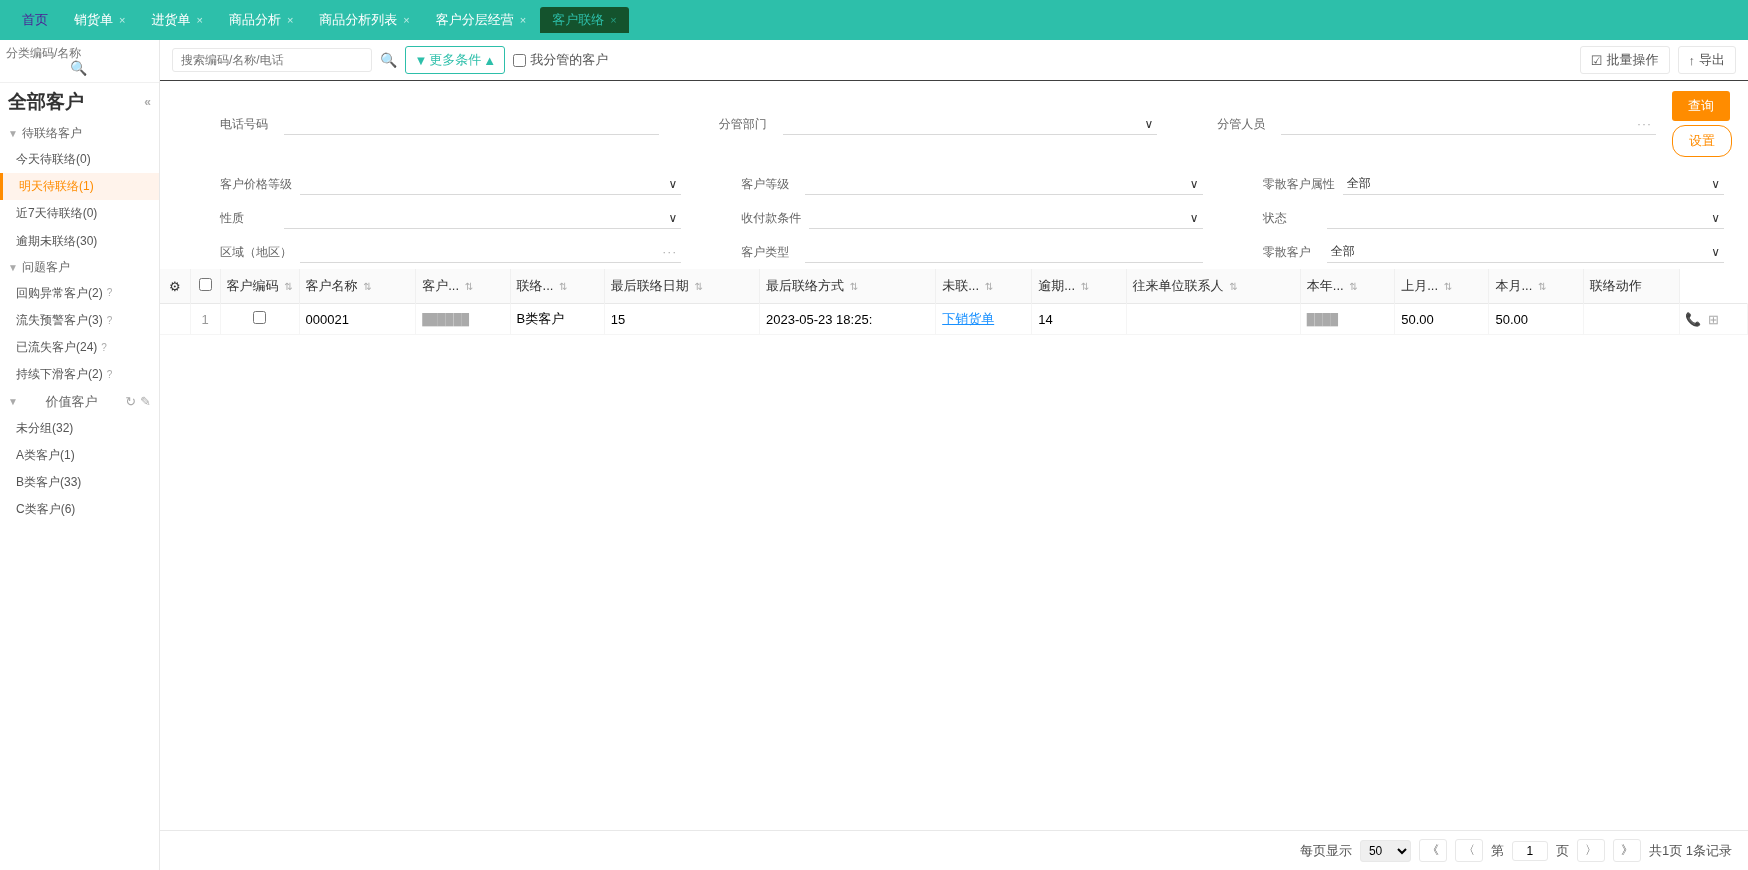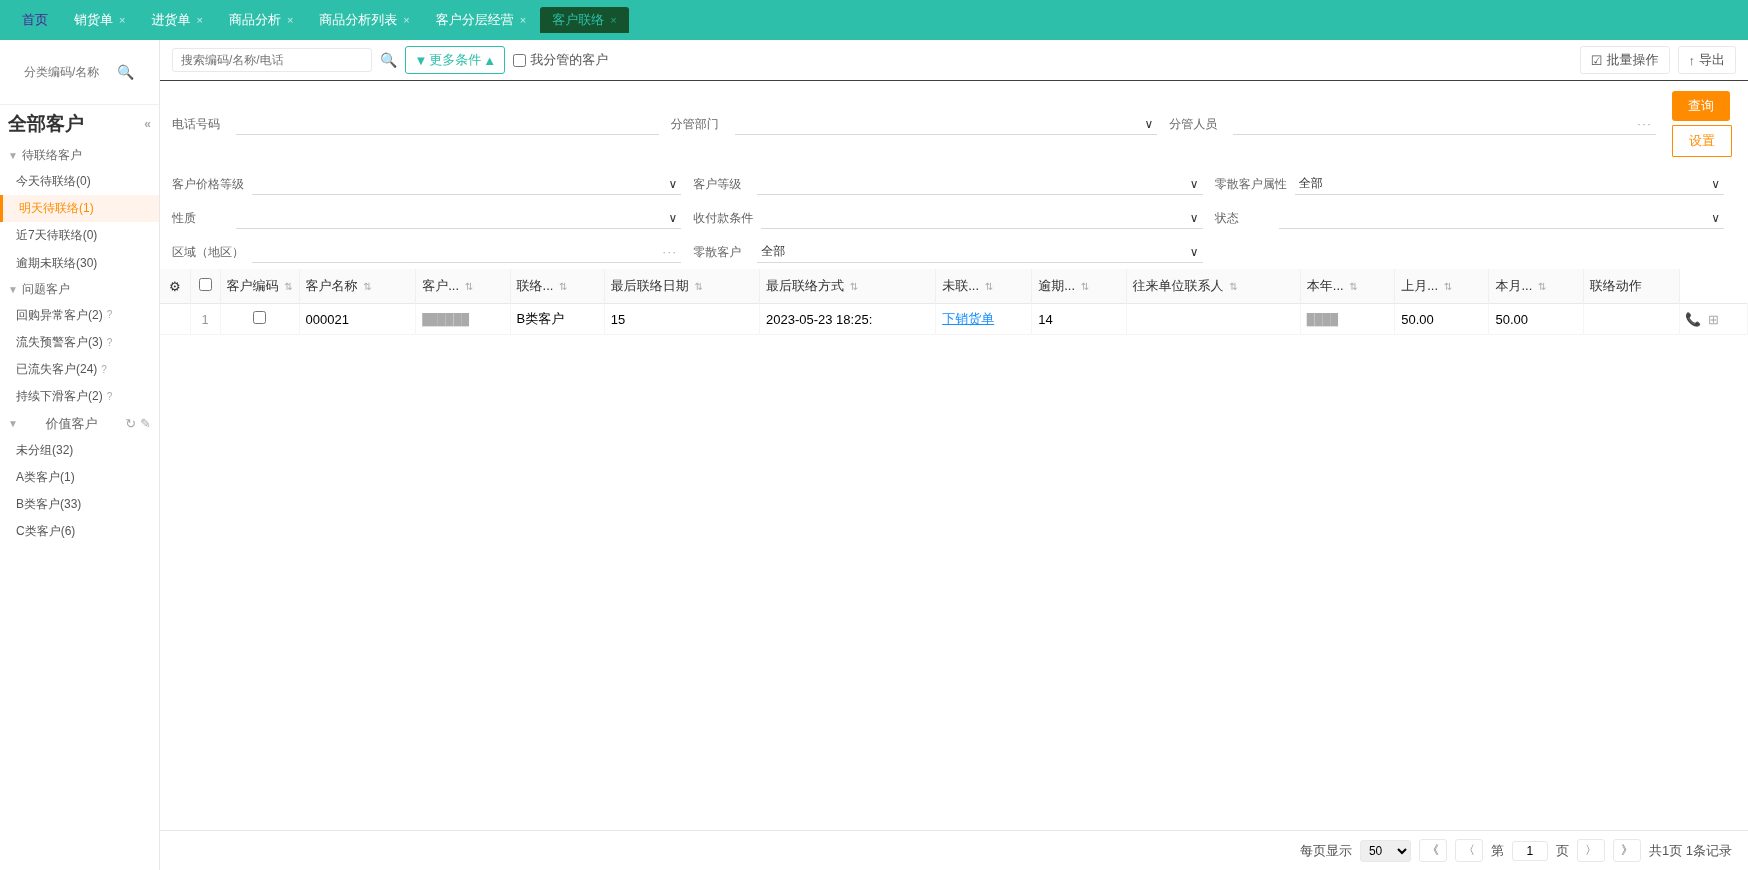--- a/index.html
+++ b/index.html
@@ -10,21 +10,21 @@
     .nav-item { color: #fff; padding: 4px 12px; cursor: pointer; border-radius: 3px 3px 0 0; font-size: 13px; display: flex; align-items: center; gap: 4px; white-space: nowrap; }
     .nav-item.active { background: #14532d; color: #2dbfaa; }
     .nav-item .close-x { font-size: 11px; opacity: 0.7; margin-left: 2px; }
     .nav-home { color: #4c1d95; font-size: 13px; padding: 4px 12px; cursor: pointer; }
 
     
     .main-layout { display: flex; height: calc(100vh - 40px); }
 
     
     .sidebar { width: 160px; background: #fff; border-right: 1px solid #e8e8e8; overflow-y: auto; flex-shrink: 0; }
-    .sidebar-search { padding: 24px; display: flex; align-items: center; border-bottom: 1px solid #f0f0f0; }
+    .sidebar-search { padding: 6px; display: flex; align-items: center; border-bottom: 1px solid #f0f0f0; flex-direction: column; }
     .sidebar-search input { border: none; outline: none; width: 100%; font-size: 12px; color: #666; }
     .sidebar-search-icon { color: #aaa; font-size: 14px; flex-shrink: 0; }
     .sidebar-all { display: flex; align-items: center; justify-content: space-between; padding: 6px 8px; font-size: 13px; font-weight: bold; color: #333; cursor: pointer; }
     .sidebar-all .collapse-icon { color: #aaa; font-size: 12px; }
     .sidebar-group-label { padding: 4px 8px; color: #666; font-size: 12px; display: flex; align-items: center; gap: 4px; }
     .sidebar-group-label::before { content: '▼'; font-size: 10px; color: #aaa; }
     .sidebar-item { padding: 4px 8px 4px 16px; cursor: pointer; color: #555; font-size: 12px; line-height: 1.6; display: flex; align-items: center; gap: 4px; }
     .sidebar-item.active { background: #fff3eb; color: #ff8c00; border-left: 3px solid #ff8c00; }
     .sidebar-item.highlight { background: #fff3eb; }
     .sidebar-question { color: #aaa; font-size: 10px; }
@@ -36,21 +36,21 @@
     .filter-bar { background: #fff; border-bottom: 1px solid #404040; padding: 6px 12px; display: flex; align-items: center; gap: 8px; }
     .filter-search { border: 1px solid #e8e8e8; border-radius: 3px; padding: 4px 8px; width: 200px; outline: none; font-size: 12px; color: #999; }
     .filter-search-btn { color: #aaa; cursor: pointer; font-size: 14px; }
     .filter-more { color: #2dbfaa; cursor: pointer; font-size: 12px; display: flex; align-items: center; gap: 2px; padding: 4px 8px; border: 1px solid #2dbfaa; border-radius: 3px; }
     .filter-checkbox { display: flex; align-items: center; gap: 4px; color: #555; font-size: 12px; cursor: pointer; }
     .filter-checkbox input { cursor: pointer; }
     .spacer { flex: 1; }
     .btn-batch { border: 1px solid #e8e8e8; background: #fff; border-radius: 3px; padding: 4px 10px; cursor: pointer; font-size: 12px; color: #555; display: flex; align-items: center; gap: 4px; }
     .btn-export { border: 1px solid #e8e8e8; background: #fff; border-radius: 3px; padding: 4px 10px; cursor: pointer; font-size: 12px; color: #555; display: flex; align-items: center; gap: 4px; }
     .btn-query { background: #ff8c00; color: #fff; border: none; border-radius: 3px; padding: 6px 16px; cursor: pointer; font-size: 13px; align-self: start; }
-    .btn-settings { background: #fff; color: #ff8c00; border: 1px solid #ff8c00; border-radius: 1px; padding: 6px 16px; cursor: pointer; font-size: 13px; align-self: start; }
+    .btn-settings { background: #fff; color: #ff8c00; border: 1px solid #ff8c00; border-radius: 13px; padding: 6px 16px; cursor: pointer; font-size: 13px; align-self: start; }
 
     
     .table-area { flex: 1; overflow: auto; background: #fff; }
     table { width: 100%; border-collapse: collapse; font-size: 12px; }
     thead tr { background: #fafafa; border-bottom: 1px solid #e8e8e8; }
     th { padding: 8px 6px; color: #333; font-weight: normal; white-space: nowrap; border-right: 1px solid #f0f0f0; text-align: left; position: sticky; top: 0; background: #fafafa; z-index: 1; }
     th .sort-icon { color: #aaa; font-size: 10px; margin-left: 2px; }
     td { padding: 6px 6px; border-bottom: 1px solid #f5f5f5; border-right: 1px solid #f5f5f5; white-space: nowrap; }
 
     
@@ -61,21 +61,21 @@
     .page-btn:disabled { color: #ccc; cursor: default; }
 
     .checkbox-col { width: 30px; text-align: center; }
     .num-col { width: 30px; text-align: center; color: #999; }
     .gear-col { width: 30px; text-align: center; }
 
     
     .filter-panel { background: #fff; }
     .filter-panel-row { display: grid; grid-template-columns: 1fr 1fr 1fr auto; gap: 12px; padding: 6px 12px; align-items: center; }
     .field-group { display: flex; align-items: center; gap: 8px; }
-    .field-label { font-size: 12px; color: #666; white-space: nowrap; min-width: 56px; }
+    .field-label { font-size: 12px; color: #666; white-space: nowrap; min-width: 56px; margin-left: 48px; }
     .field-underline { flex: 1; border-bottom: 1px solid #d9d9d9; min-height: 22px; display: flex; align-items: center; justify-content: space-between; padding: 0 4px; cursor: pointer; }
     .field-underline span { font-size: 12px; color: #333; }
     .chev-down { font-size: 10px; color: #aaa; }
 
     .btn-area { display: flex; flex-direction: column; gap: 4px; padding: 4px 4px; align-items: center; }
   </style>
 </head>
 <body>
 
 <div class="top-nav">
@@ -254,20 +254,26 @@
         </div>
         <div></div>
       </div>
 
       <div class="filter-panel-row">
         <div class="field-group">
           <span class="field-label">区域（地区）</span>
           <div class="field-underline">
             <span></span>
             <span class="dots" style="letter-spacing:1px; color:#aaa;">···</span>
+          </div>
+        </div>
+        <div class="field-group">
+          <span class="field-label">客户类型</span>
+          <div class="field-underline">
+            <span></span>
           </div>
         </div>
         <div class="field-group">
           <span class="field-label">零散客户</span>
           <div class="field-underline">
             <span>全部</span>
             <span class="chev-down">∨</span>
           </div>
         </div>
         <div></div>

